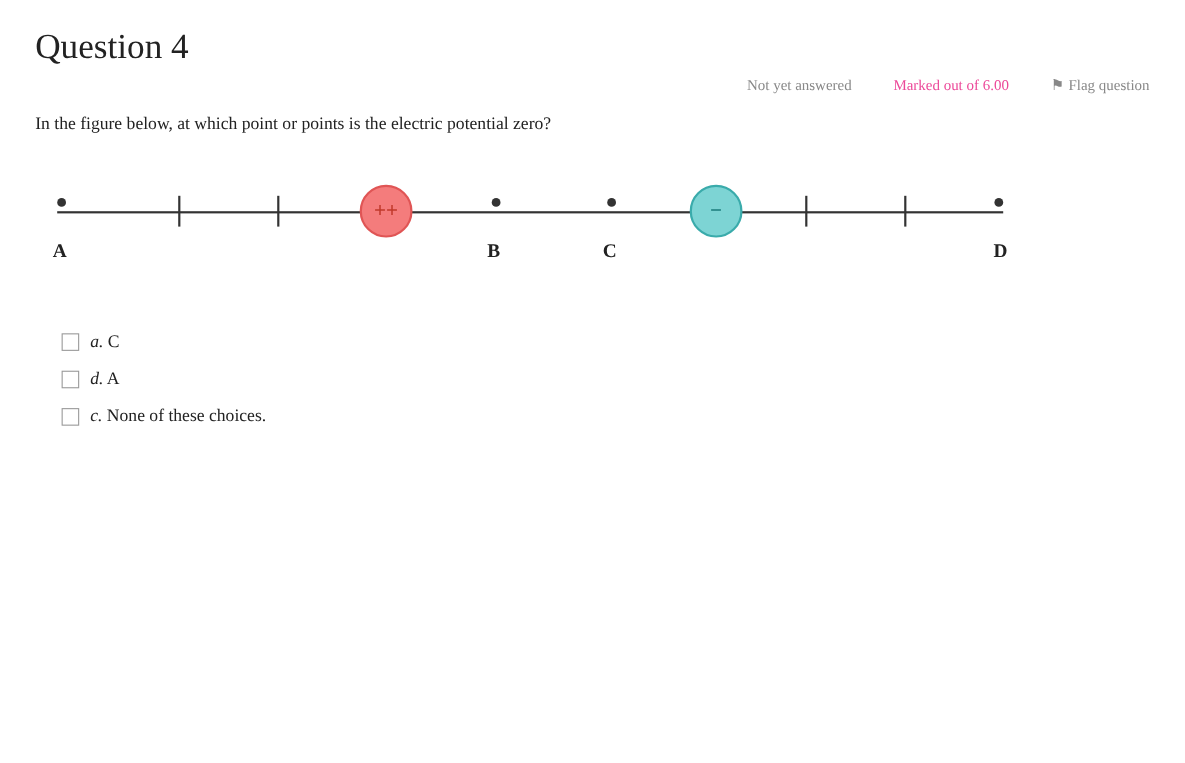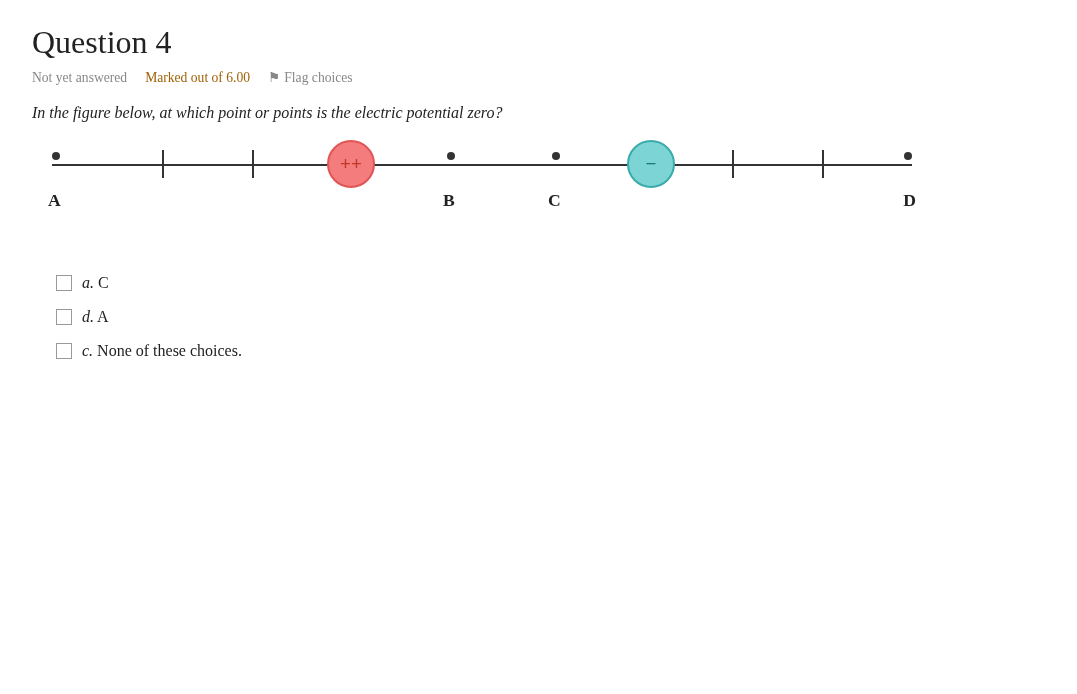--- a/index.html
+++ b/index.html
@@ -11,44 +11,45 @@
     }
     h1 {
       font-size: 2rem;
       font-weight: 400;
       margin-bottom: 8px;
       color: #222;
     }
     .meta-row {
       display: flex;
       align-items: center;
-      gap: 18px;
+      gap: 38px;
       margin-bottom: 18px;
       font-size: 0.85rem;
+      justify-content: flex-end;
     }
     .meta-not-answered {
       color: #888;
     }
     .meta-marked {
-      color: #a16207;
+      color: #ec4899;
     }
     .meta-flag {
       display: flex;
       align-items: center;
       gap: 4px;
       color: #888;
       cursor: pointer;
     }
     .flag-icon {
       font-size: 0.85rem;
     }
     .question-text {
       font-size: 1rem;
-      color: #222;
-      font-style: italic;
+      margin-bottom: 28px;
+      color: #222;
     }
     
     .figure-area {
       position: relative;
       width: 100%;
       max-width: 900px;
       height: 120px;
       margin-bottom: 16px;
     }
     .figure-line {
@@ -147,21 +148,21 @@
 </head>
 <body>
 
 <h1>Question 4</h1>
 
 <div class="meta-row">
   <span class="meta-not-answered">Not yet answered</span>
   <span class="meta-marked">Marked out of 6.00</span>
   <span class="meta-flag">
     <span class="flag-icon">⚑</span>
-    <span>Flag choices</span>
+    <span>Flag question</span>
   </span>
 </div>
 
 <p class="question-text">In the figure below, at which point or points is the electric potential zero?</p>
 
 <div class="figure-area">
 
   <div class="figure-line"></div>
 
   <div class="point" style="left: 20px;">

